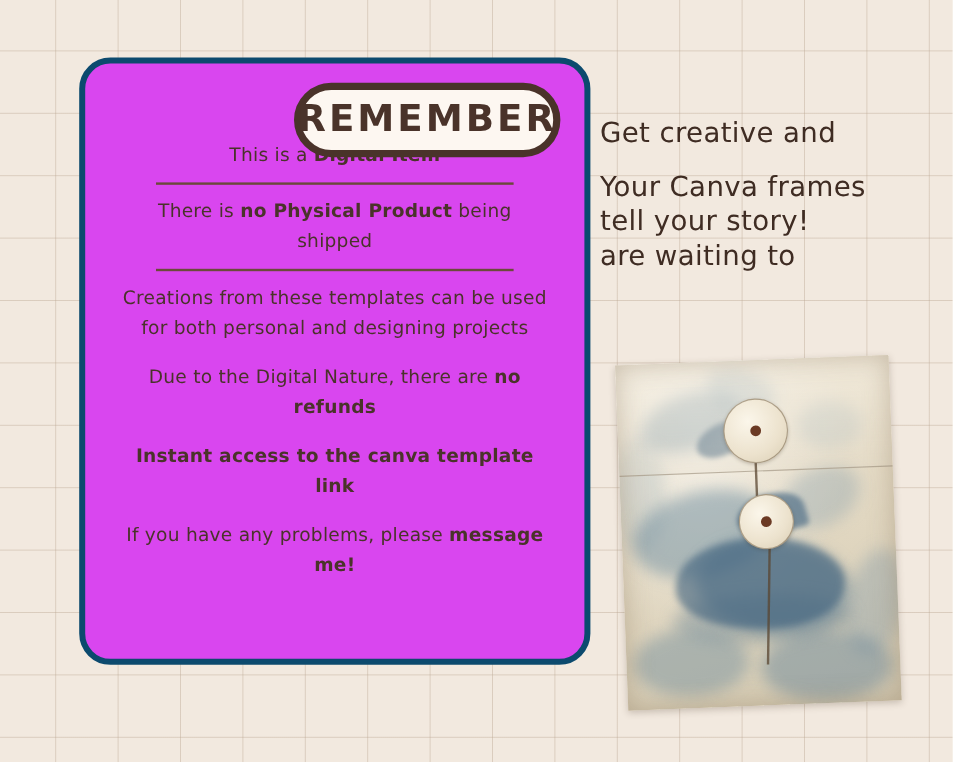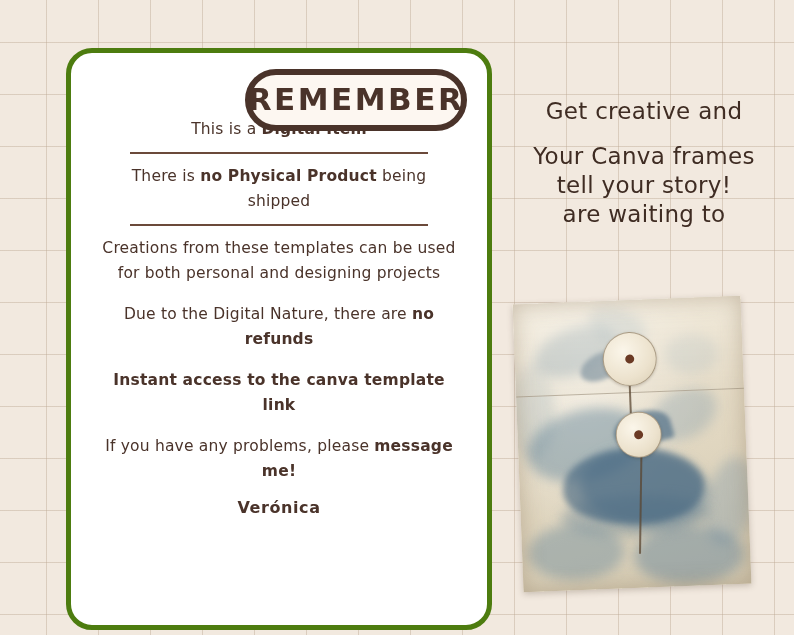--- a/index.html
+++ b/index.html
@@ -31,23 +31,23 @@
     background-size: 52px 52px;
     background-position: -6px -10px;
   }
 
   
   #card {
     position: absolute;
     left: 66px;
     top: 48px;
     width: 426px;
-    height: 582px;
-    background: #ffffff;
-    border: 5px solid #4d7c0f;
+    height: 506px;
+    background: #d946ef;
+    border: 5px solid #0c4a6e;
     border-radius: 26px;
     box-sizing: border-box;
   }
 
   #banner {
     position: absolute;
     left: 174px;
     top: 16px;
     width: 222px;
     height: 62px;
@@ -104,21 +104,21 @@
     letter-spacing: 0.6px;
     margin-top: 6px;
   }
 
   
   #right {
     position: absolute;
     left: 500px;
     top: 96px;
     width: 288px;
-    text-align: center;
+    text-align: left;
   }
   .head-line {
     color: #3f2c23;
     font-size: 23px;
     line-height: 30px;
     letter-spacing: 0.3px;
   }
   #head2 {
     margin-top: 16px;
   }
@@ -257,21 +257,20 @@
 
       <p class="note">Creations from these templates can be used for both personal and designing projects</p>
 
 
       <p class="note">Due to the Digital Nature, there are <b>no refunds</b></p>
 
       <p class="note"><b>Instant access to the canva template link</b></p>
 
       <p class="note">If you have any problems, please <b>message me!</b></p>
 
-      <div class="signature">Verónica</div>
     </div>
   </div>
 
   <div id="right">
     <div id="head1">
       <div class="head-line">Get creative and</div>
     </div>
     <div id="head2">
       <div class="head-line-2">Your Canva frames</div>
       <div class="head-line-2">tell your story!</div>

